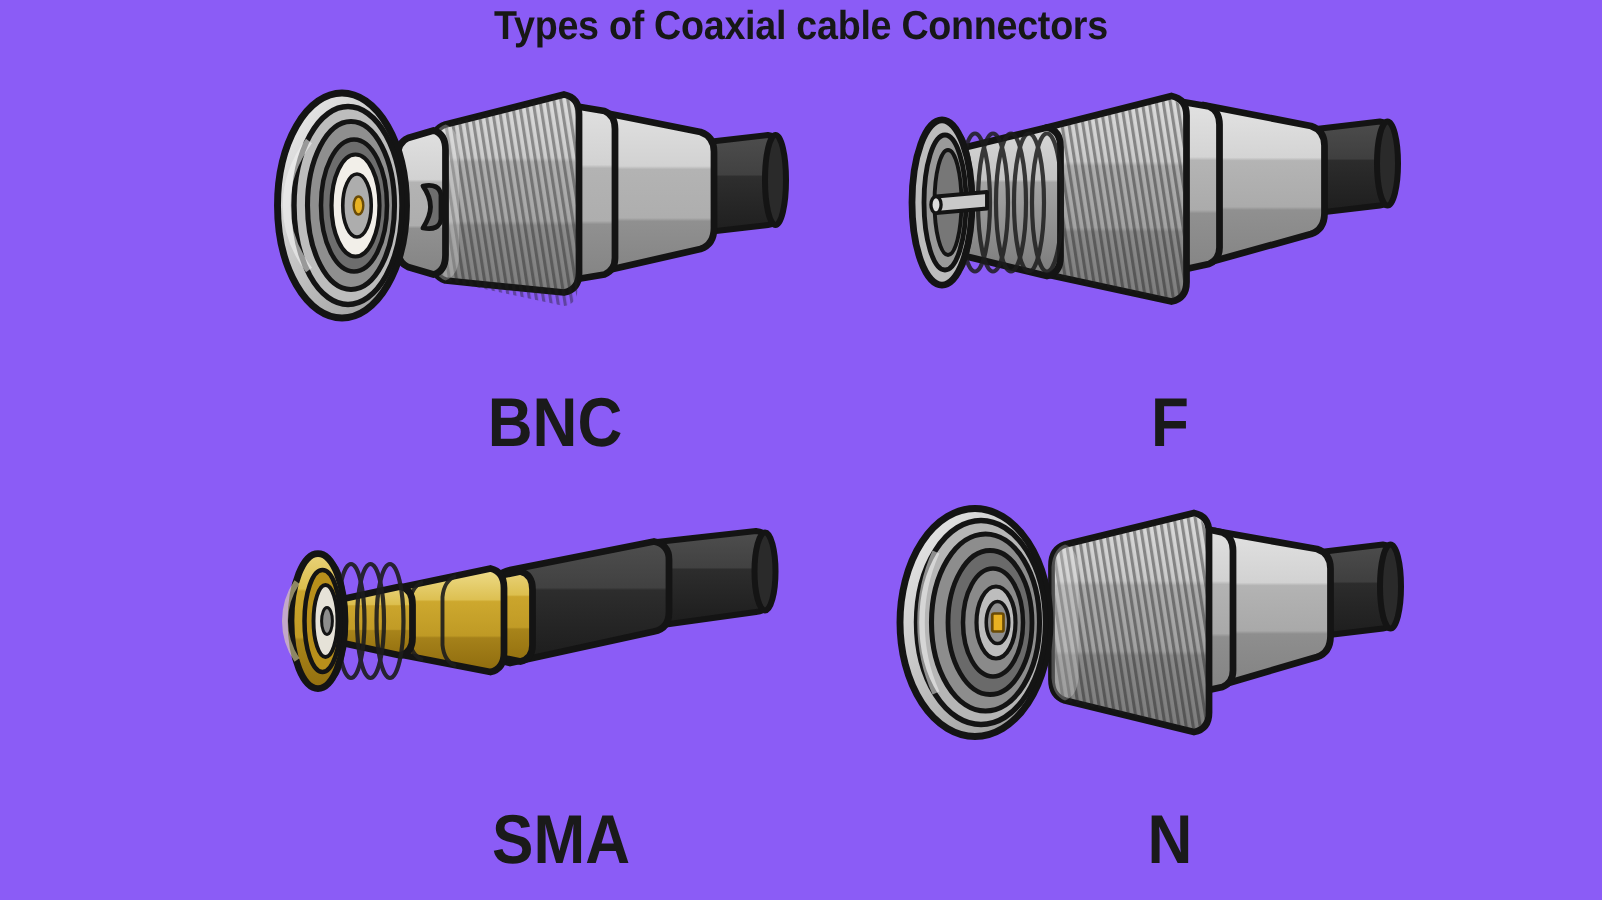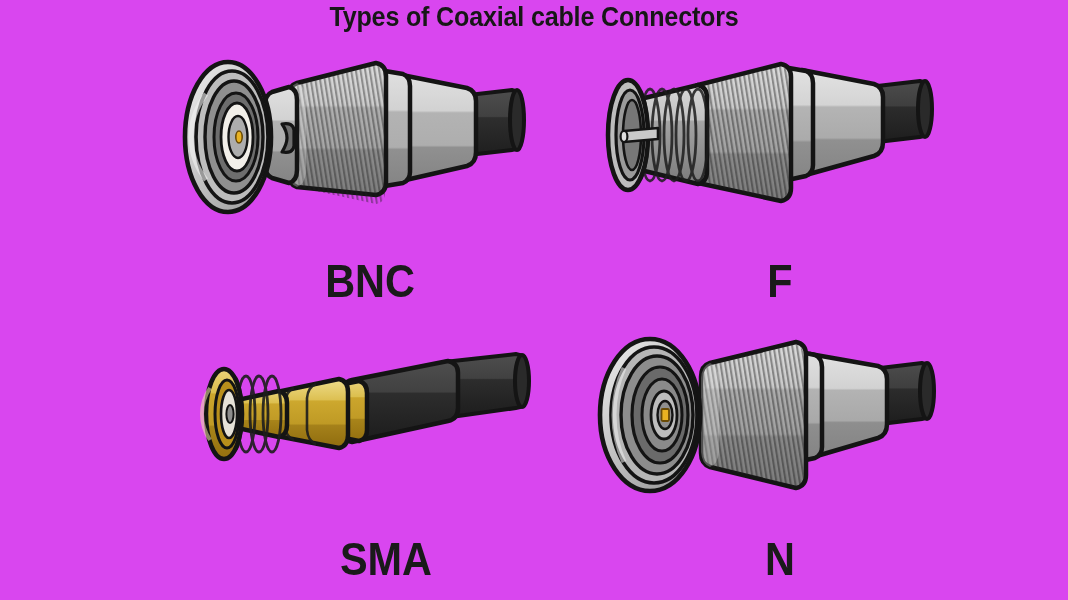--- a/index.html
+++ b/index.html
@@ -49,34 +49,34 @@
     font-size: 46px;
     letter-spacing: 0px;
     transform: scaleX(0.9);
     line-height: 1;
     white-space: nowrap;
   }
 
   
   #cell-bnc { left: 160px; top: 46px;  width: 420px; height: 260px; }
   #cell-f   { left: 580px; top: 46px;  width: 400px; height: 260px; }
-  #cell-sma { left: 176px; top: 336px; width: 420px; height: 260px; text-decoration: underline; }
+  #cell-sma { left: 164px; top: 336px; width: 420px; height: 260px; text-decoration: underline; }
   #cell-n   { left: 580px; top: 336px; width: 400px; height: 260px; }
 
   #cell-bnc .cell-label { top: 212px; }
   #cell-f   .cell-label { top: 212px; }
   #cell-sma .cell-label { top: 200px; }
   #cell-n   .cell-label { top: 200px; }
 
   svg { display: block; }
 </style>
 </head>
 <body style="background: rgb(247, 238, 229);">
 
-<div id="page" style="background: #d946ef;">
+<div id="page" style="background: #8b5cf6;">
 
   <div id="title">Types of Coaxial cable Connectors</div>
 
   <div class="cell" id="cell-bnc">
     <div class="cell-art">
       <svg width="420" height="210" viewBox="0 0 420 210">
         <defs>
           <linearGradient id="bncBody" x1="0" y1="0" x2="0" y2="1">
             <stop offset="0%" stop-color="#e0e0e0"></stop>
             <stop offset="34%" stop-color="#d2d2d2"></stop>

